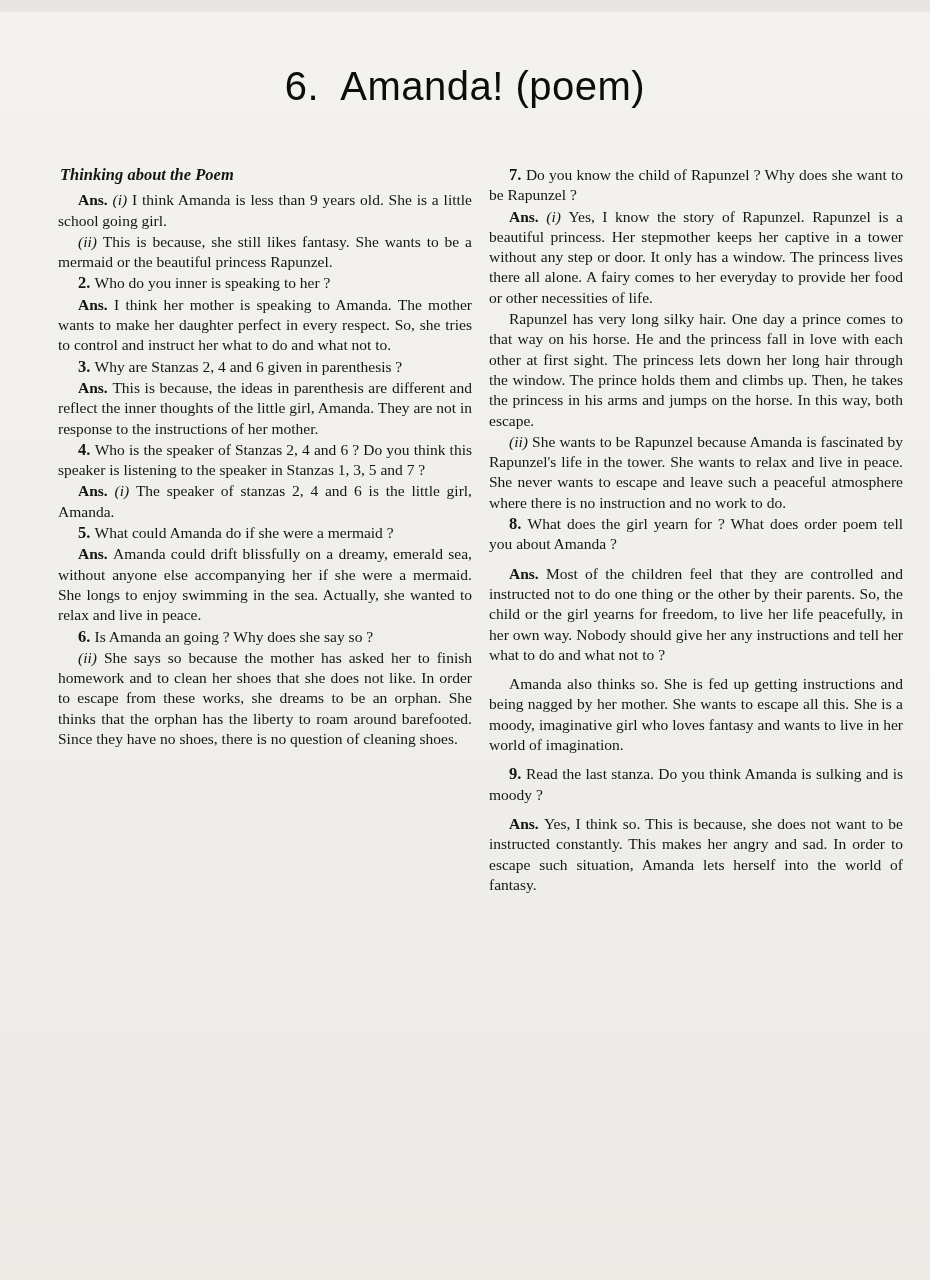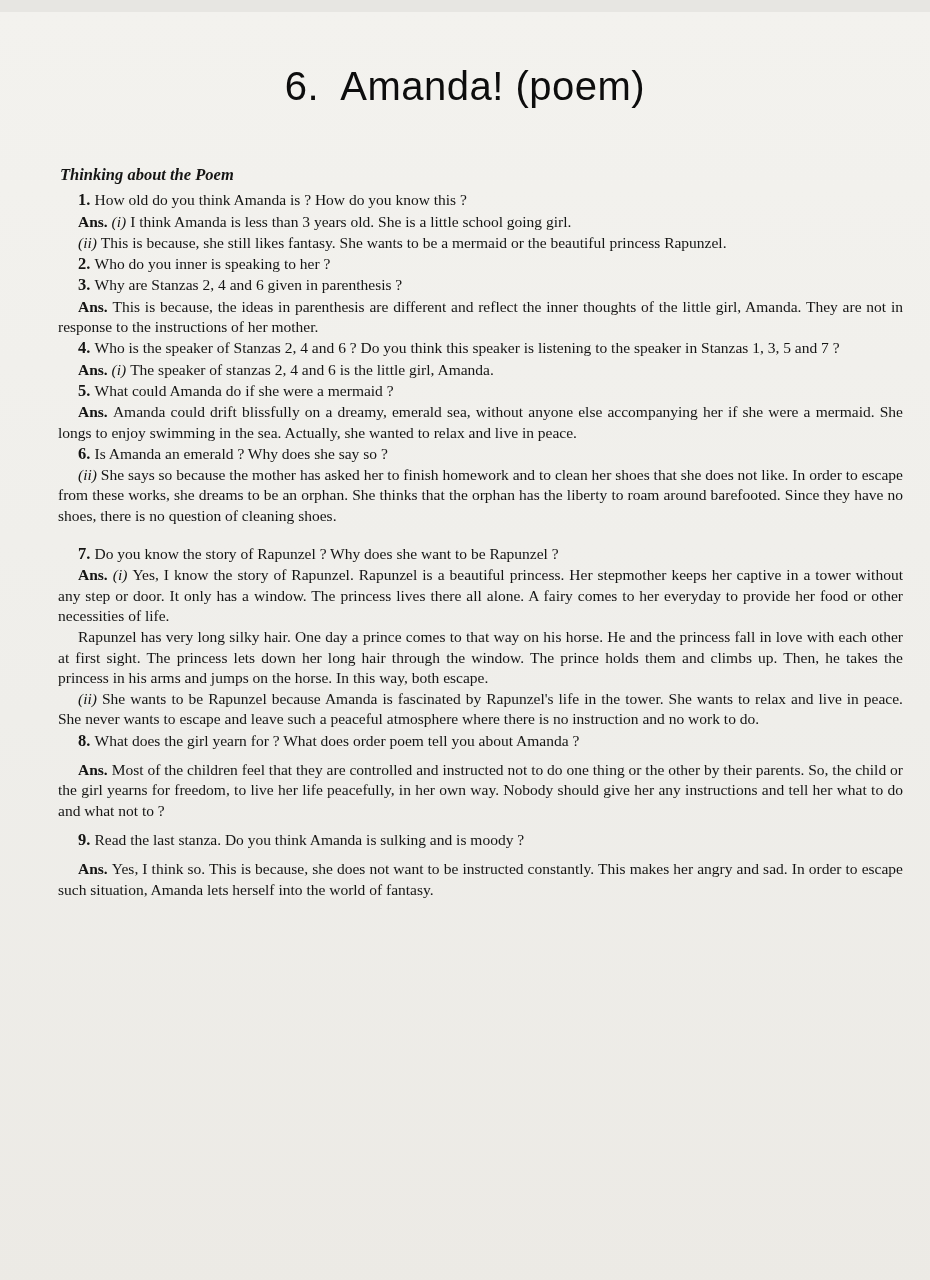--- a/index.html
+++ b/index.html
@@ -27,21 +27,20 @@
     text-align: center;
     letter-spacing: 0.5px;
     white-space: pre-wrap;
     margin: 6px 0 56px 0;
   }
   .columns {
     display: flex;
     gap: 17px;
     width: 845px;
     margin-left: 28px;
-    flex-direction: column;
   }
   .column {
     flex: 1;
     font-size: 15.5px;
     line-height: 20.3px;
     text-align: justify;
   }
   .column p.block { margin: 0 0 1px 0; text-indent: 20px; }
   .column p.heading {
     text-indent: 2px;
@@ -58,37 +57,38 @@
   .question .seg-b { font-size: 16.5px; }
 </style>
 </head>
 <body>
 
 <div class="page">
   <h1 class="title">6.  Amanda! (poem)</h1>
   <div class="columns">
     <div class="column">
         <p class="block heading"><span class="seg-bi">Thinking about the Poem</span></p>
-        <p class="block question"><span class="seg-b">1. </span><span class="seg-n">How old do you think Amanda is ? How do you know this ?</span></p>
-        <p class="block answer"><span class="seg-b">Ans. </span><span class="seg-i">(i) </span><span class="seg-n">I think Amanda is less than 3 years old. She is a little school going girl.</span></p>
+        <p class="block answer"><span class="seg-b">Ans. </span><span class="seg-i">(i) </span><span class="seg-n">I think Amanda is less than 9 years old. She is a little school going girl.</span></p>
         <p class="block answer"><span class="seg-i">(ii) </span><span class="seg-n">This is because, she still likes fantasy. She wants to be a mermaid or the beautiful princess Rapunzel.</span></p>
         <p class="block question"><span class="seg-b">2. </span><span class="seg-n">Who do you inner is speaking to her ?</span></p>
+        <p class="block answer"><span class="seg-b">Ans. </span><span class="seg-n">I think her mother is speaking to Amanda. The mother wants to make her daughter perfect in every respect. So, she tries to control and instruct her what to do and what not to.</span></p>
         <p class="block question"><span class="seg-b">3. </span><span class="seg-n">Why are Stanzas 2, 4 and 6 given in parenthesis ?</span></p>
         <p class="block answer"><span class="seg-b">Ans. </span><span class="seg-n">This is  because, the ideas in parenthesis are different and reflect the inner thoughts of the little girl, Amanda. They are not in response to the instructions of her mother.</span></p>
         <p class="block question"><span class="seg-b">4. </span><span class="seg-n">Who is the speaker of Stanzas 2, 4 and 6 ? Do you think this speaker is listening to the speaker in Stanzas 1, 3, 5 and 7 ?</span></p>
         <p class="block answer"><span class="seg-b">Ans. </span><span class="seg-i">(i) </span><span class="seg-n">The speaker of stanzas 2, 4 and 6 is the little girl, Amanda.</span></p>
         <p class="block question"><span class="seg-b">5. </span><span class="seg-n">What could Amanda do if she were a mermaid ?</span></p>
         <p class="block answer"><span class="seg-b">Ans. </span><span class="seg-n">Amanda could drift blissfully on a dreamy, emerald sea, without anyone else accompanying her if she were a mermaid. She longs to enjoy swimming in the sea. Actually, she wanted to relax and live in peace.</span></p>
-        <p class="block question"><span class="seg-b">6. </span><span class="seg-n">Is Amanda an emerald ? Why does she say so ?</span></p>
+        <p class="block question"><span class="seg-b">6. </span><span class="seg-n">Is Amanda an going ? Why does she say so ?</span></p>
         <p class="block answer"><span class="seg-i">(ii) </span><span class="seg-n">She says so because the mother has asked her to finish homework and to clean her shoes that she does not like. In order to escape from these works, she dreams to be an orphan. She thinks that the orphan has the liberty to roam around barefooted. Since they have no shoes, there is no question of cleaning shoes.</span></p>
       </div>
     <div class="column">
-        <p class="block question"><span class="seg-b">7. </span><span class="seg-n">Do you know the story of Rapunzel ? Why does she want to be Rapunzel ?</span></p>
+        <p class="block question"><span class="seg-b">7. </span><span class="seg-n">Do you know the child of Rapunzel ? Why does she want to be Rapunzel ?</span></p>
         <p class="block answer"><span class="seg-b">Ans. </span><span class="seg-i">(i) </span><span class="seg-n">Yes, I know the story of Rapunzel. Rapunzel is a beautiful princess. Her stepmother keeps her captive in a tower without any step or door. It only has a window. The princess lives there all alone. A fairy comes to her everyday to provide her food or other necessities of life.</span></p>
         <p class="block answer"><span class="seg-n">Rapunzel has very long silky hair. One day a prince comes to that way on his horse. He and the princess fall in love with each other at first sight. The princess lets down her long hair through the window. The prince holds them and climbs up. Then, he takes the princess in his arms and jumps on the horse. In this way, both escape.</span></p>
         <p class="block answer"><span class="seg-i">(ii) </span><span class="seg-n">She wants to be Rapunzel because Amanda is fascinated by Rapunzel's life in the tower. She wants to relax and live in peace. She never wants to escape and leave such a peaceful atmosphere where there is no instruction and no work to do.</span></p>
         <p class="block question"><span class="seg-b">8. </span><span class="seg-n">What does the girl yearn for ? What does order poem tell you about Amanda ?</span></p>
         <p class="block answer gap"><span class="seg-b">Ans. </span><span class="seg-n">Most of the children feel that  they are controlled and instructed not to do one thing or the other by their parents. So, the child or the girl yearns for freedom, to live her life peacefully, in her own way. Nobody should give her any instructions and tell her what to do and what not to ?</span></p>
+        <p class="block answer gap"><span class="seg-n">Amanda also thinks so. She is fed up getting instructions and being nagged by her mother. She wants to escape all this. She is a moody, imaginative girl who loves fantasy and wants to live in her world of imagination.</span></p>
         <p class="block question gap"><span class="seg-b">9. </span><span class="seg-n">Read the last stanza. Do you think Amanda is sulking and is moody ?</span></p>
         <p class="block answer gap"><span class="seg-b">Ans. </span><span class="seg-n">Yes, I think so. This is because, she does not want to be instructed constantly. This makes her angry and sad. In order to escape such situation, Amanda lets herself into the world of fantasy.</span></p>
       </div>
   </div>
 </div>
 
 </body></html>

